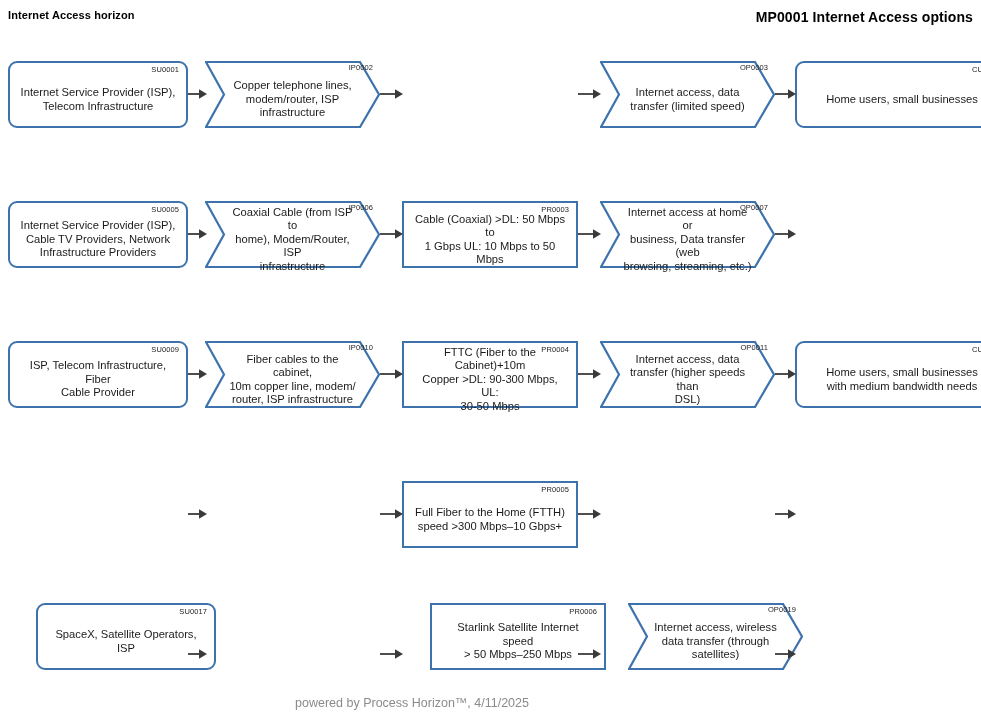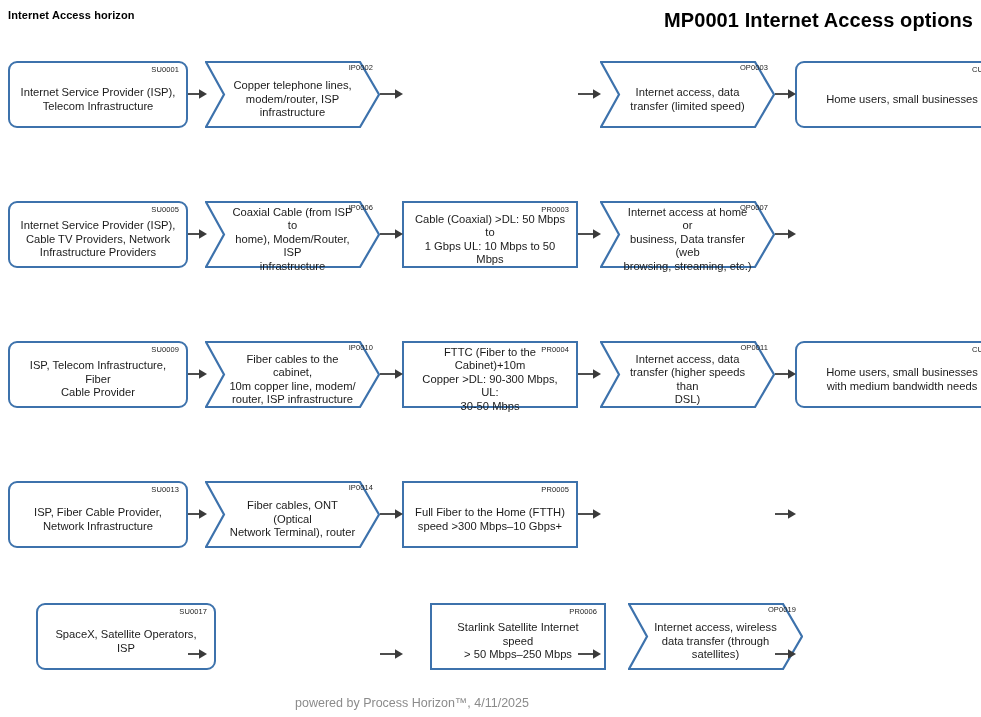--- a/index.html
+++ b/index.html
@@ -13,21 +13,21 @@
   }
 
   
   .title-left{
     position:absolute;left:8px;top:9px;
     font-size:11px;font-weight:bold;color:#000;
     letter-spacing:.1px;white-space:nowrap;
   }
   .title-right{
     position:absolute;right:8px;top:9px;
-    font-size:20px;font-weight:bold;color:#000;
+    font-size:14px;font-weight:bold;color:#000;
     letter-spacing:.1px;white-space:nowrap;text-align:right;
   }
 
   
   #canvas{position:absolute;left:0;top:0;width:981px;height:717px;}
 
   .row{position:absolute;left:0;width:981px;height:67px;}
 
   
   .node{
@@ -279,35 +279,20 @@
         <polygon points="15,1.3 23,6 15,10.7" fill="#3a3a3a"></polygon>
       </svg>
     </div>
     <div class="arrow a4" style="top: 368px;">
       <svg width="21" height="12" viewBox="0 0 21 12">
         <line x1="0" y1="6" x2="15" y2="6" stroke="#3a3a3a" stroke-width="1.8"></line>
         <polygon points="13,1.3 21,6 13,10.7" fill="#3a3a3a"></polygon>
       </svg>
     </div>
     <div class="row" style="top: 481px;">
-      <div class="node col-su shape-round">
-        <div class="code">SU0013</div>
-        <div class="label">ISP, Fiber Cable Provider,
-Network Infrastructure</div>
-      </div>
-      <div class="node col-ip shape-chevron">
-        <div style="position: absolute; left: 0px; top: 0px; width: 100%; height: 100%;">
-          <svg class="chev-svg" viewBox="0 0 175 67" preserveAspectRatio="none">
-            <polygon points="1,1 155,1 174,33.5 155,66 1,66 19,33.5" fill="#ffffff" stroke="#3d72ac" stroke-width="2.2" stroke-linejoin="miter"></polygon>
-          </svg>
-        </div>
-        <div class="code">IP0014</div>
-        <div class="label">Fiber cables, ONT (Optical
-Network Terminal), router</div>
-      </div>
       <div class="node col-pr shape-rect">
         <div class="code">PR0005</div>
         <div class="label">Full Fiber to the Home (FTTH)
 speed &gt;300 Mbps–10 Gbps+</div>
       </div>
     </div>
     <div class="arrow a1" style="top: 508px;">
       <svg width="19" height="12" viewBox="0 0 19 12">
         <line x1="0" y1="6" x2="13" y2="6" stroke="#3a3a3a" stroke-width="1.8"></line>
         <polygon points="11,1.3 19,6 11,10.7" fill="#3a3a3a"></polygon>

